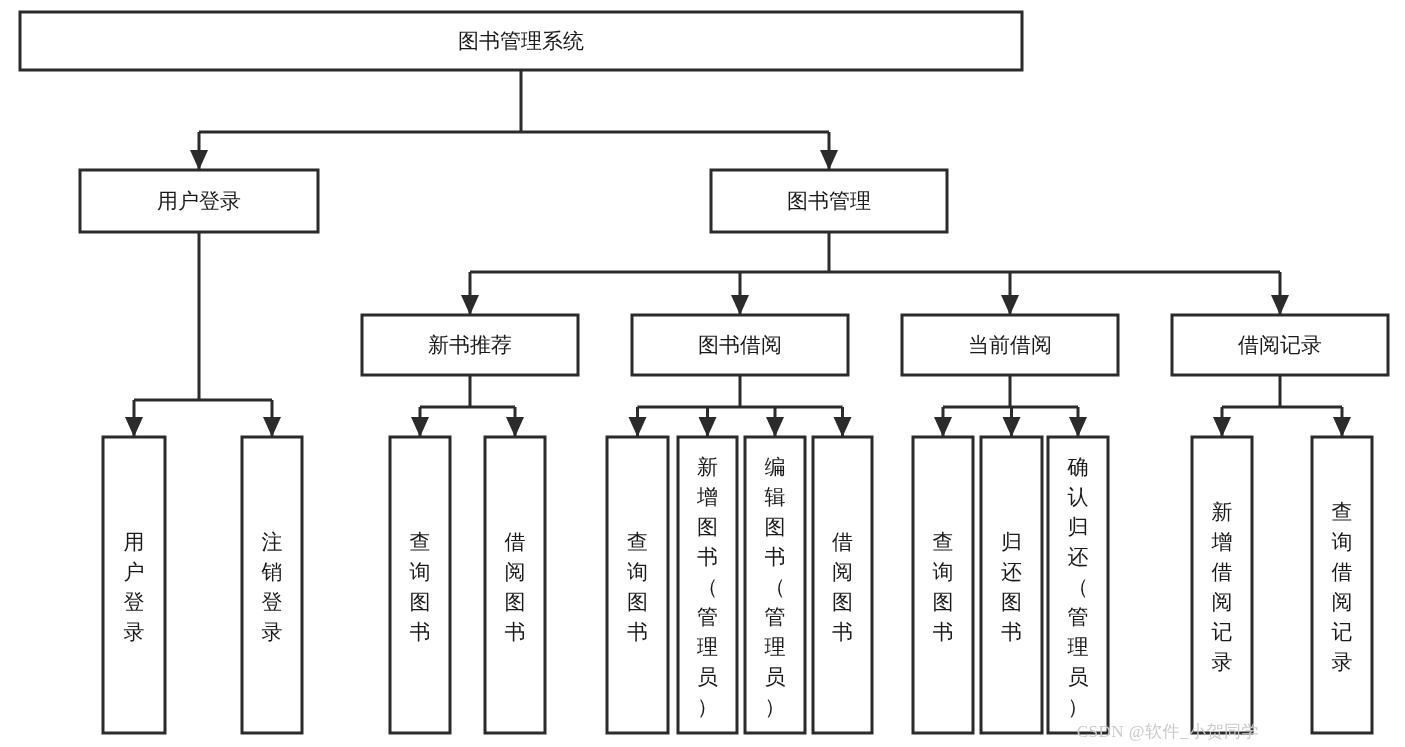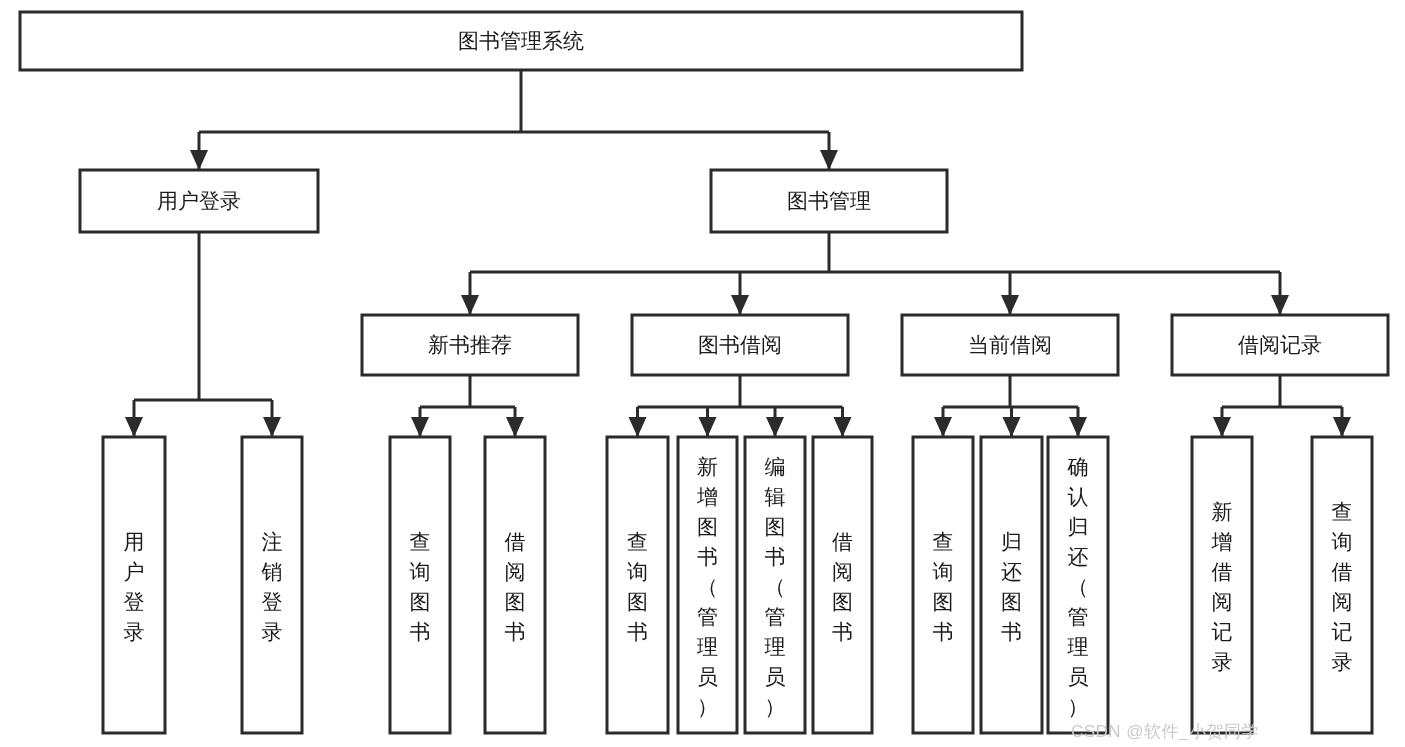--- a/index.html
+++ b/index.html
@@ -8,21 +8,21 @@
   #diagram-root{position:relative;width:1267px;height:747px;background:#fff;}
   svg#tree{position:absolute;left:0;top:0;width:1405px;height:747px;}
   .node-box{fill:#ffffff;stroke:#2b2b2b;stroke-width:3;}
   .edge{stroke:#2b2b2b;stroke-width:3;fill:none;}
   .arrow-head{fill:#2b2b2b;}
   .node-label{fill:#1a1a1a;font-family:"DejaVu Sans","Liberation Sans",sans-serif;
               font-size:21px;text-anchor:middle;dominant-baseline:middle;}
   .leaf-label{fill:#1a1a1a;font-family:"DejaVu Sans","Liberation Sans",sans-serif;
               font-size:21px;text-anchor:middle;}
   .watermark{position:absolute;right:8px;bottom:4px;color:#c9c9c9;font-size:17px;
-             font-family:Liberation Sans, sans-serif;white-space:nowrap;
+             font-family:Liberation Serif, serif;white-space:nowrap;
              letter-spacing:0.5px;}
 </style>
 </head>
 <body>
 
 <div id="diagram-root">
   <svg id="tree" viewBox="0 0 1405 747">
     <g id="edges-layer">
         <line x1="521" y1="70" x2="521" y2="132" class="edge"></line>
         <line x1="199" y1="132" x2="829" y2="132" class="edge"></line>

